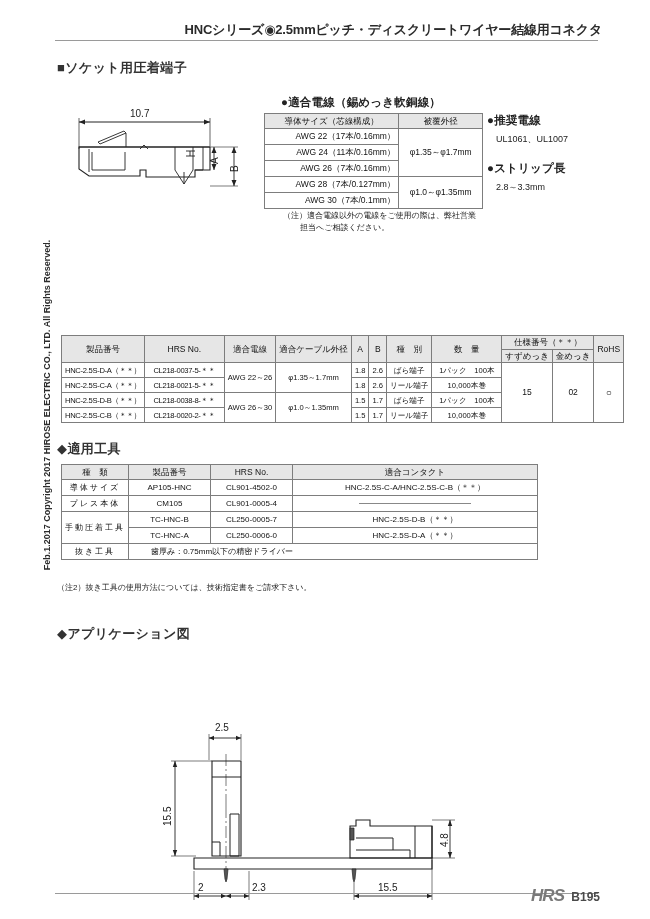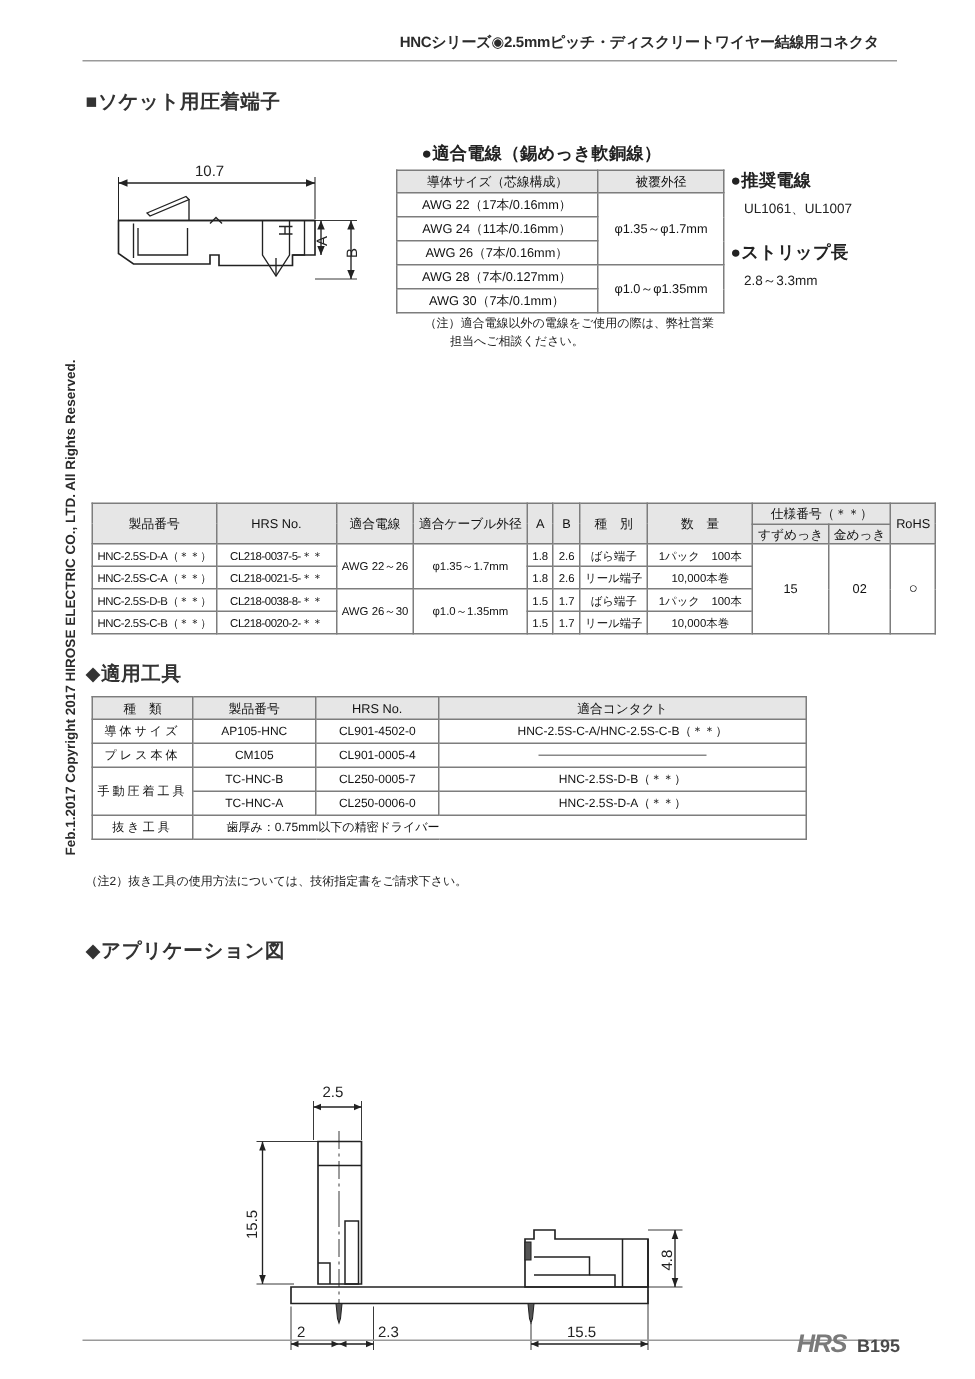--- a/index.html
+++ b/index.html
@@ -9,23 +9,23 @@
     background:#ffffff;
     font-family:"Liberation Sans","DejaVu Sans",sans-serif;
     color:#1a1a1a;
     position:relative;
     overflow:hidden;
   }
   .page { position:relative; width:650px; height:919px; }
 
   
   .hdr-title {
-    position:absolute; left:0; right:64px; top:21px;
+    position:absolute; left:0; right:48px; top:21px;
     text-align:right;
-    font-size:10px; font-weight:bold; letter-spacing:-0.2px;
+    font-size:13px; font-weight:bold; letter-spacing:-0.2px;
     color:#2b2b2b; white-space:nowrap;
   }
   .hdr-rule {
     position:absolute; left:55px; right:52px; top:40px;
     height:1px; background:#9a9a9a;
   }
 
   
   .copyright {
     position:absolute; left:-148px; top:400px;
@@ -67,21 +67,21 @@
   }
   table.grid th {
     background:#e6e6e6;
     font-weight:normal;
   }
 
   
   #wire-table { left:264px; top:113px; width:219px; }
   #wire-table th { height:15px; font-size:8.5px; }
   #wire-table td { height:16px; }
-  #wire-table td.lft { text-align:center; padding-left:2px; }
+  #wire-table td.lft { text-align:right; padding-left:2px; }
 
   .note-sm {
     position:absolute; font-size:8px; color:#222; line-height:1.45;
     white-space:nowrap;
   }
 
   
   #prod-table { left:61px; top:335px; }
   #prod-table th { font-size:8.5px; }
   #prod-table td { font-size:7.6px; height:15px; }

